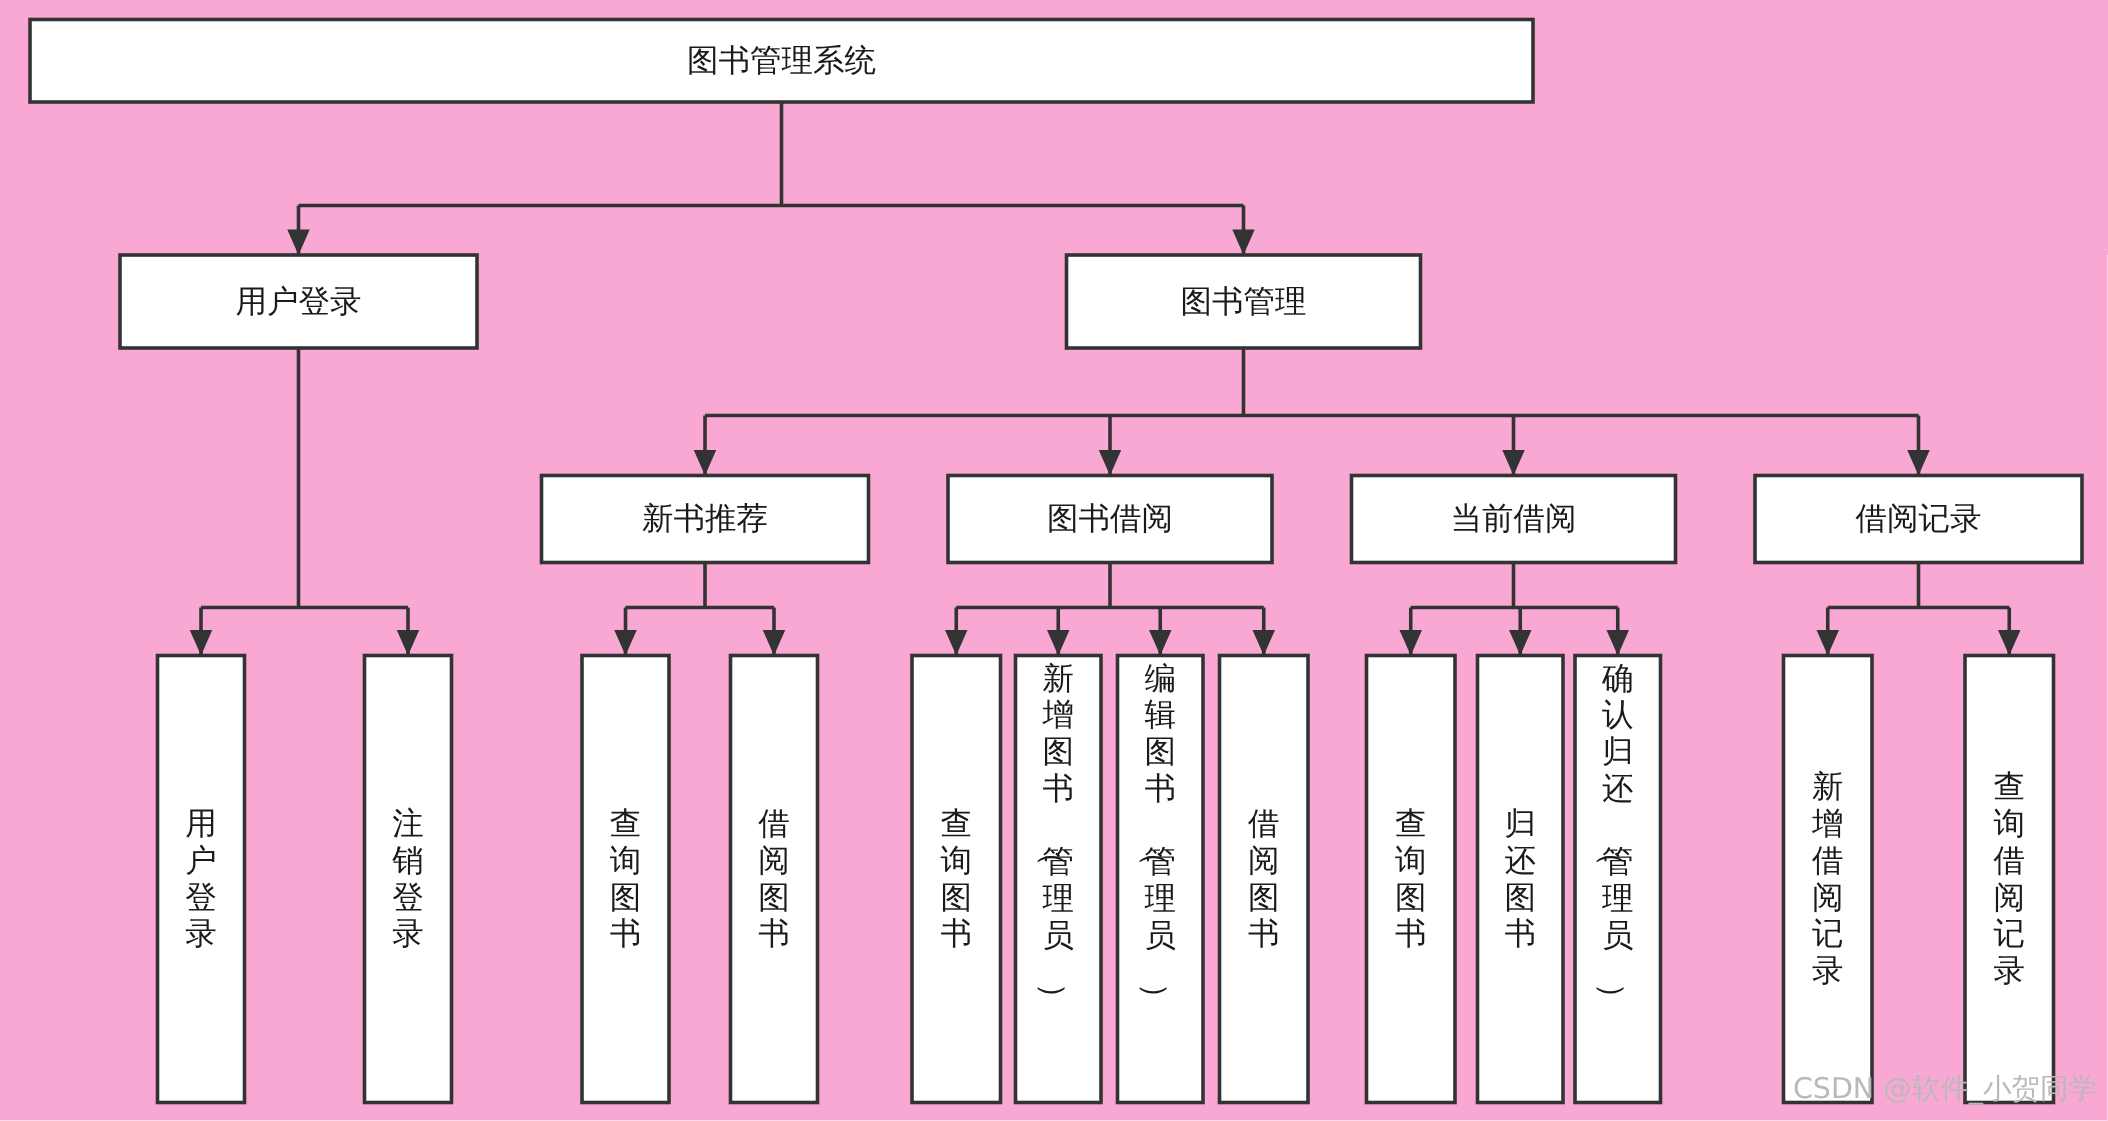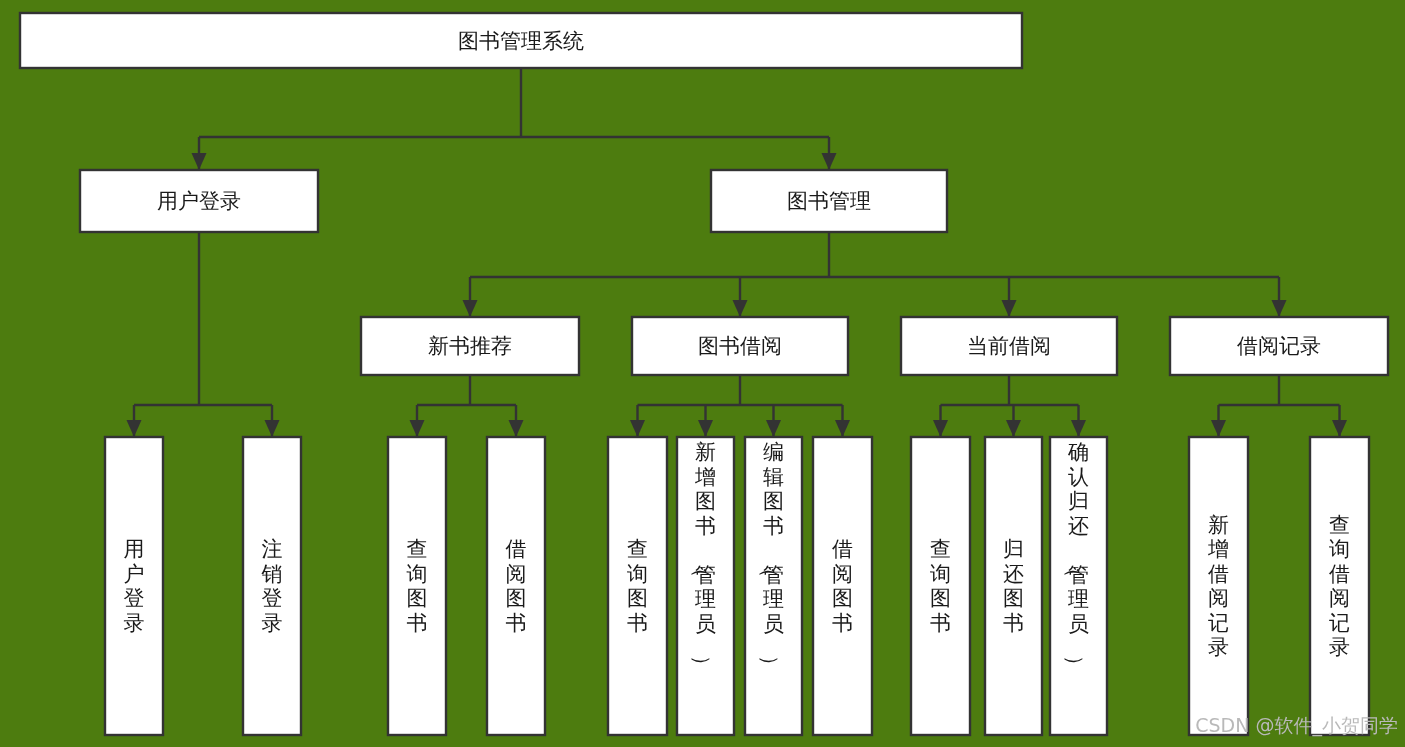--- a/index.html
+++ b/index.html
@@ -11,21 +11,21 @@
   body {
     width: 1405px;
     height: 747px;
     overflow: hidden;
     font-family: "DejaVu Sans", "Liberation Sans", sans-serif;
   }
   #diagram-root {
     position: relative;
     width: 1405px;
     height: 747px;
-    background: #4d7c0f;
+    background: #f9a8d4;
   }
   svg.diagram-canvas {
     position: absolute;
     left: 0;
     top: 0;
     width: 1405px;
     height: 747px;
     display: block;
   }
   .node-box {

